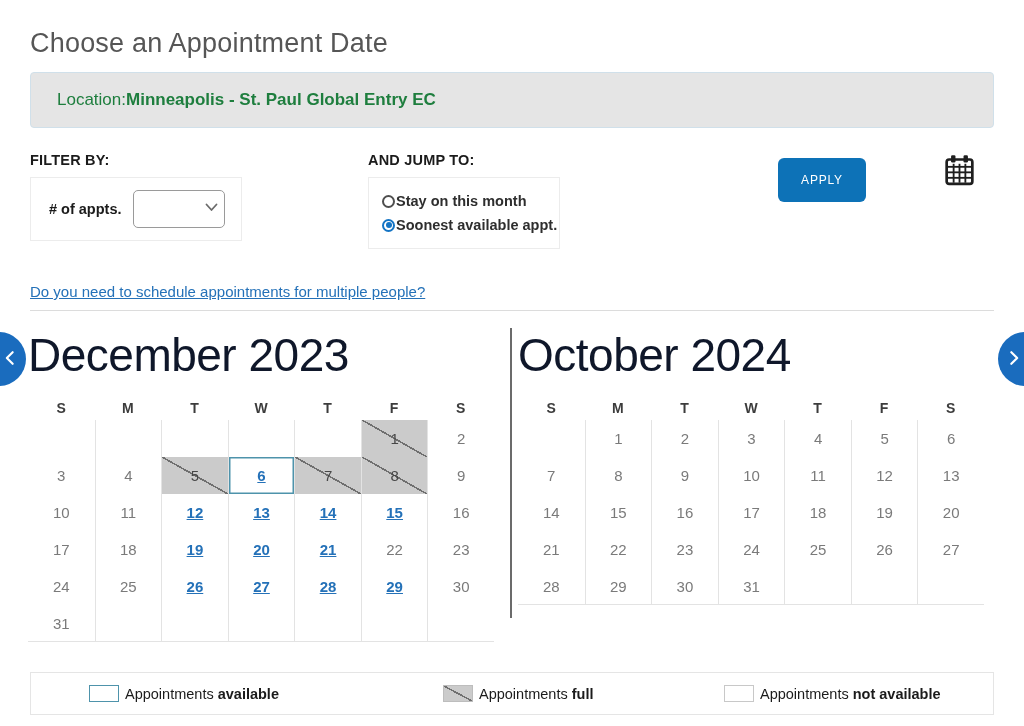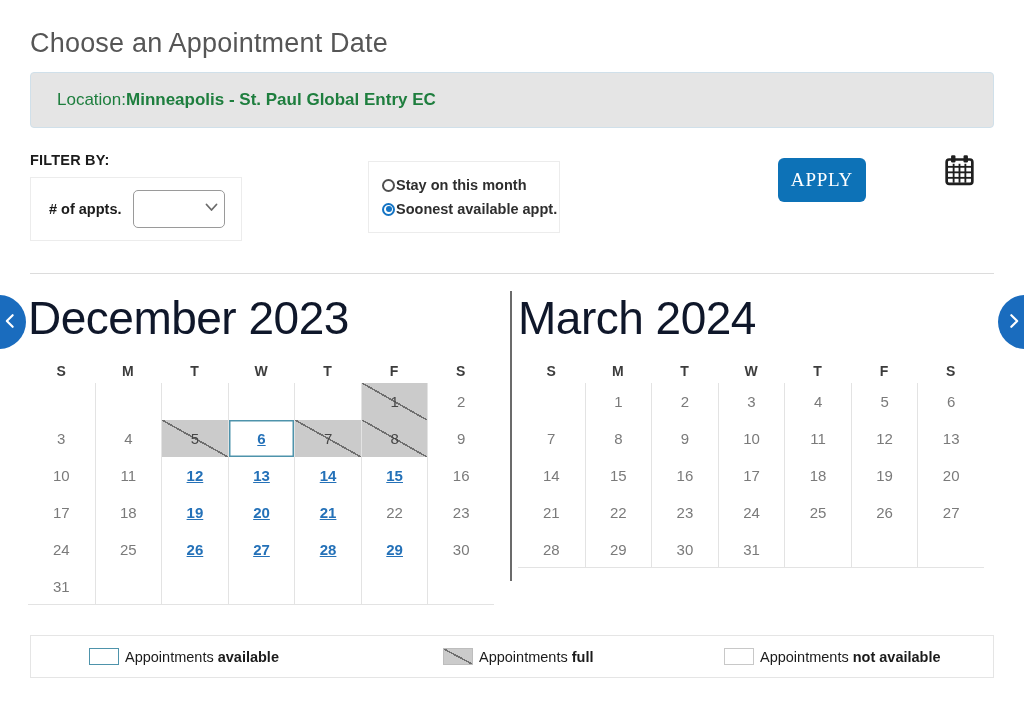--- a/index.html
+++ b/index.html
@@ -35,22 +35,22 @@
               padding:11px 0 0 13px; }
   .radio-row { display:flex; align-items:center; height:24px; cursor:pointer; }
   .radio { width:13px; height:13px; border-radius:50%; flex:0 0 13px; margin-right:1px; }
   .radio.sel { border:2px solid #1474c4; position:relative; }
   .radio.sel::after { content:""; position:absolute; left:1.5px; top:1.5px; width:6px; height:6px;
                       border-radius:50%; background:#1474c4; }
   .radio.unsel { border:2px solid #4f4f4f; }
   .radio-label { font-size:14.5px; font-weight:700; color:#2e2e2e; line-height:1; }
 
   .apply-btn { position:absolute; left:748px; top:6px; width:88px; height:44px;
-               background:#0d72b7; color:#fff; font-family:Liberation Serif, serif;
-               font-size:19px; font-weight:400; letter-spacing:0.8px;
+               background:#0d72b7; color:#fff; font-family:Liberation Sans, sans-serif;
+               font-size:12px; font-weight:400; letter-spacing:0.8px;
                border:none; border-radius:6px; cursor:pointer; }
   .cal-icon-btn { position:absolute; left:912px; top:2px; width:34px; height:34px;
                   background:none; border:none; cursor:pointer; }
 
   
   .multi-link { display:inline-block; margin-top:19px; font-size:15px; color:#2471b8;
                 text-decoration:underline; }
   .rule { margin-top:9px; border:none; border-top:1px solid #dcdcdc; }
 
   
@@ -123,20 +123,21 @@
           <span class="select-wrap">
             <select aria-label="number of appointments"><option value=""></option></select>
             <svg class="chev" width="13" height="9" viewBox="0 0 13 9">
                 <polyline points="1.5,1.5 6.5,7 11.5,1.5" fill="none" stroke="#6b6b6b" stroke-width="1.8" stroke-linecap="round" stroke-linejoin="round"></polyline>
               </svg>
           </span>
         </div>
       </div>
 
       <div class="jump-group">
+        <div class="group-heading">AND JUMP TO:</div>
         <div class="jump-box">
           <div class="radio-row">
             <span class="radio unsel"></span>
             <span class="radio-label">Stay on this month</span>
           </div>
           <div class="radio-row">
             <span class="radio sel"></span>
             <span class="radio-label">Soonest available appt.</span>
           </div>
         </div>
@@ -154,20 +155,21 @@
             <line x1="3" y1="15" x2="22" y2="15"></line>
             <line x1="3" y1="19.5" x2="22" y2="19.5"></line>
             <line x1="7.7" y1="8" x2="7.7" y2="23.5"></line>
             <line x1="12.5" y1="8" x2="12.5" y2="23.5"></line>
             <line x1="17.3" y1="8" x2="17.3" y2="23.5"></line>
           </g>
         </svg>
       </button>
     </div>
 
+    <a class="multi-link" href="#">Do you need to schedule appointments for multiple people?</a>
     <hr class="rule">
   </div>
 
   <div class="cal-section">
     <button class="nav-circle prev" aria-label="previous month">
       <svg width="20" height="20" viewBox="0 0 24 24">
           <polyline points="14,5 7,12 14,19" fill="none" stroke="#fff" stroke-width="2.6" stroke-linecap="round" stroke-linejoin="round"></polyline>
         </svg>
     </button>
     <button class="nav-circle next" aria-label="next month">
@@ -292,21 +294,21 @@
               <div class="cell bot"></div>
               <div class="cell bot"></div>
               <div class="cell bot"></div>
               <div class="cell bot"></div>
               <div class="cell bot"></div>
               <div class="cell bot"></div>
             </div>
         </div>
       </div>
       <div class="cal-half right">
-        <div class="month-title">March 2024</div>
+        <div class="month-title">October 2024</div>
         <div class="grid">
           <div class="dow-row">
               <div class="dow">S</div>
               <div class="dow">M</div>
               <div class="dow">T</div>
               <div class="dow">W</div>
               <div class="dow">T</div>
               <div class="dow">F</div>
               <div class="dow">S</div>
             </div>

